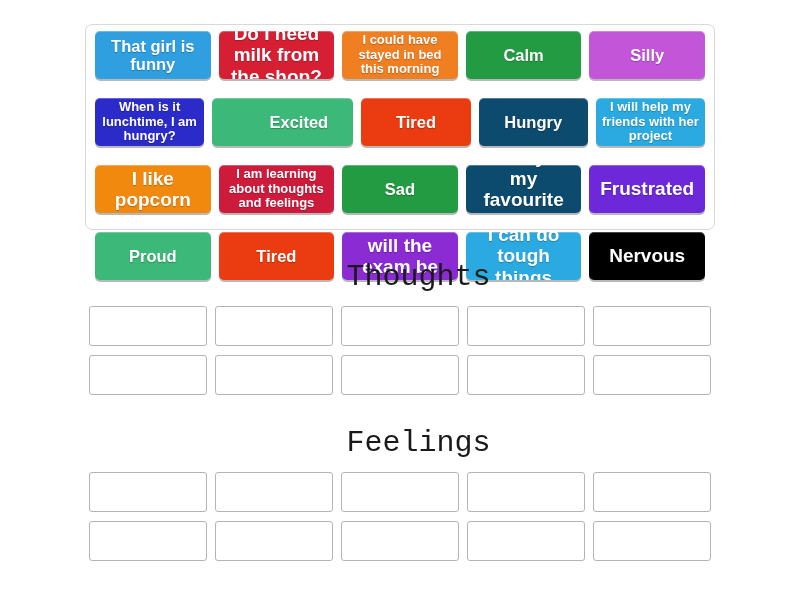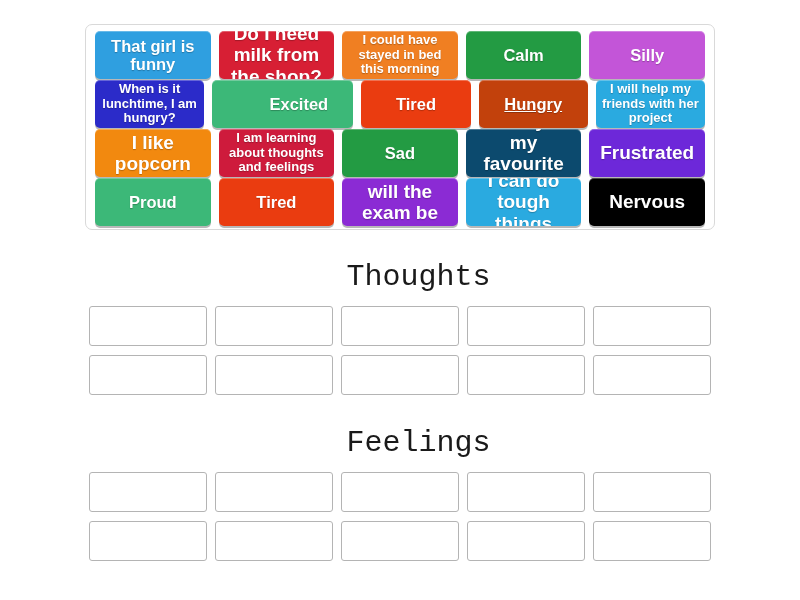--- a/index.html
+++ b/index.html
@@ -28,21 +28,21 @@
     height: 206px;
     background: #ffffff;
     border: 1px solid #d9d9d9;
     border-radius: 7px;
     padding: 6px 5px;
   }
 
   .tile-row {
     display: flex;
     height: 48px;
-    margin-bottom: 1px;
+    margin-bottom: 19px;
   }
   .tile-row:last-child { margin-bottom: 0; }
 
   .tile {
     flex: 1 1 0;
     margin: 0 4px;
     border-radius: 5px;
     display: flex;
     align-items: center;
     justify-content: center;
@@ -111,21 +111,21 @@
         <div class="tile size-lg" style="background: rgb(47, 159, 224);">That girl is funny</div>
         <div class="tile size-md" style="background: rgb(215, 31, 52);">Do I need milk from the shop?</div>
         <div class="tile size-sm" style="background: rgb(240, 127, 34);">I could have stayed in bed this morning</div>
         <div class="tile size-lg" style="background: rgb(35, 155, 67);">Calm</div>
         <div class="tile size-lg" style="background: rgb(195, 85, 216);">Silly</div>
       </div>
       <div class="tile-row">
         <div class="tile size-sm" style="background: rgb(43, 43, 201);">When is it lunchtime, I am hungry?</div>
         <div class="tile size-lg" style="background: rgb(60, 184, 120); padding-left: 36px;">Excited</div>
         <div class="tile size-lg" style="background: rgb(234, 60, 16);">Tired</div>
-        <div class="tile size-lg" style="background: #c2410c; text-decoration: underline;">Hungry</div>
+        <div class="tile size-lg" style="background: #0c4a6e;">Hungry</div>
         <div class="tile size-sm" style="background: rgb(42, 170, 224);">I will help my friends with her project</div>
       </div>
       <div class="tile-row">
         <div class="tile size-md" style="background: rgb(242, 137, 15);">I like popcorn</div>
         <div class="tile size-sm" style="background: rgb(206, 27, 60);">I am learning about thoughts and feelings</div>
         <div class="tile size-lg" style="background: rgb(35, 155, 67);">Sad</div>
         <div class="tile size-md" style="background: #0c4a6e;">History is my favourite subject</div>
         <div class="tile size-md" style="background: #6d28d9;">Frustrated</div>
       </div>
       <div class="tile-row">

